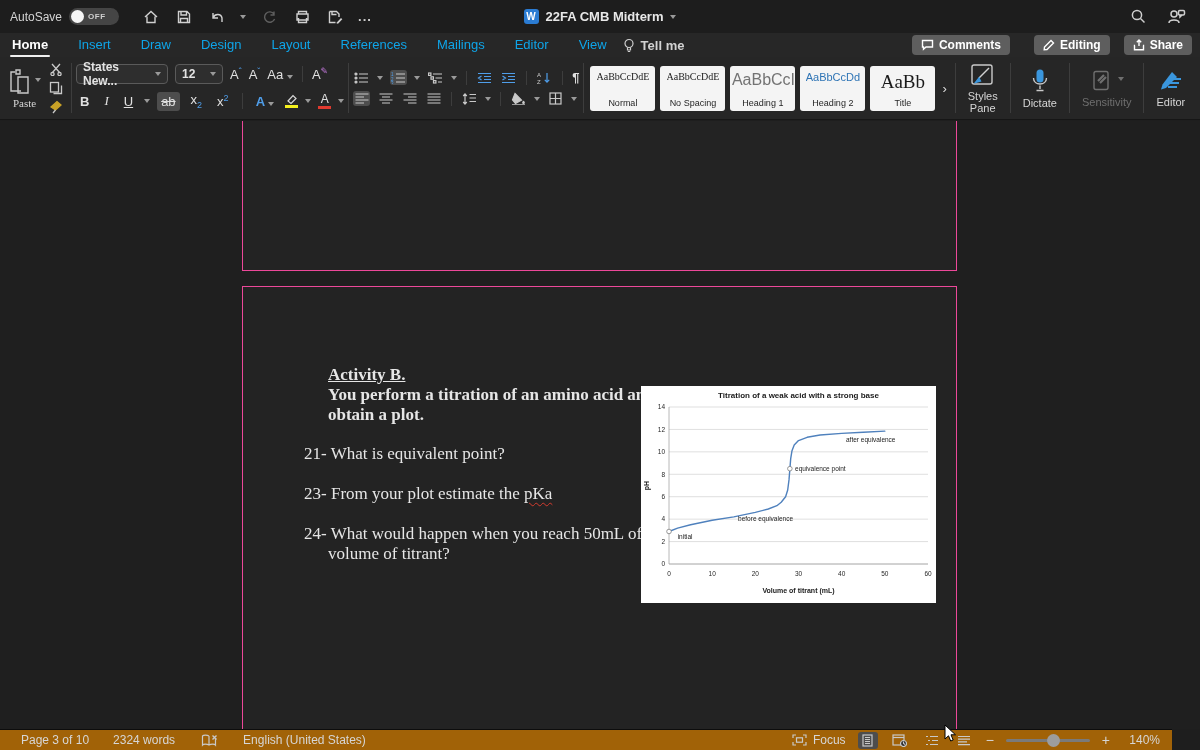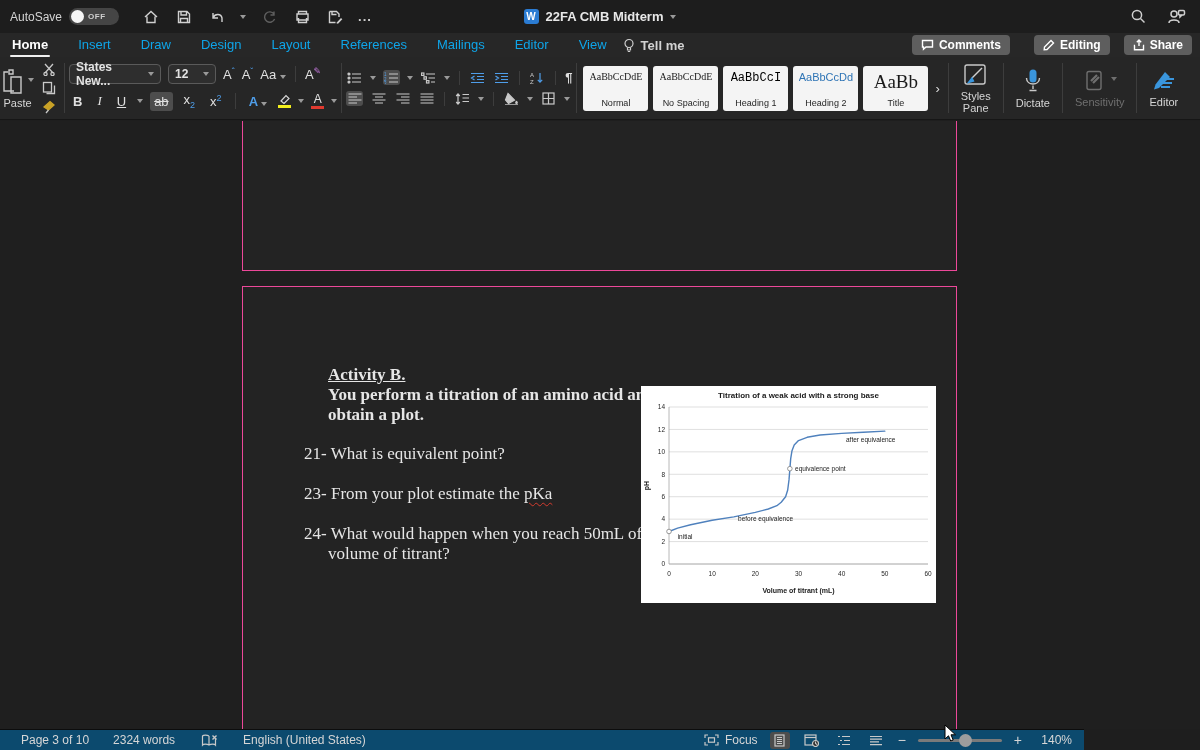--- a/index.html
+++ b/index.html
@@ -34,21 +34,21 @@
   .menu-tab.active::after { content:""; position:absolute; left:0; right:0; bottom:-1px; height:2px; background:#f0f0f0; border-radius:1px; }
   .tellme { display:flex; align-items:center; gap:6px; font-size:13px; color:#d2d2d2; margin-left:14px;font-weight:bold; }
   .mb-right { position:absolute; right:8px; top:2px; display:flex; gap:10px; }
   .mb-btn { height:20px; background:#5e5e5e; border-radius:4px; display:flex; align-items:center; gap:5px; padding:0 9px; font-size:12px; font-weight:bold; color:#fff; }
   .mb-btn svg { stroke:#fff; fill:none; stroke-width:1.4; }
 
   
   .ribbon { position:absolute; left:0; top:57px; width:1200px; height:63px; background:#262626; border-bottom:1px solid #161616; display:flex; align-items:stretch; color:#d6d6d6; }
   .rsep { width:1px; background:#3d3d3d; margin:6px 4px; }
   .rgroup { display:flex; align-items:center; }
-  .clip-group { padding-left:1px; }
+  .clip-group { padding-left:8px;font-family:Liberation Serif, serif; }
   .paste { display:flex; flex-direction:column; align-items:center; margin-right:6px; }
   .paste-lbl { font-size:11px; margin-top:2px; }
   .clip-col { display:flex; flex-direction:column; gap:4px; margin-right:2px; }
   .sicon { width:18px; height:15px; display:flex; align-items:center; justify-content:center; }
   .sicon svg { stroke:#c9c9c9; fill:none; stroke-width:1.3; }
   .font-col { display:flex; flex-direction:column; gap:6px; justify-content:center; }
   .frow { display:flex; align-items:center; gap:7px; }
   .combo { border:1px solid #5a5a5a; border-radius:4px; height:20px; display:flex; align-items:center; justify-content:space-between; padding:0 6px; font-size:12px; font-weight:bold; color:#e3e3e3; background:#2e2e2e; }
   .fname { width:92px; } .fsize { width:48px; }
   .rtxt { font-size:13px; color:#e0e0e0; }
@@ -56,21 +56,21 @@
   .tgl.sel { background:#4d4d4d; }
   .blue { color:#4f9eea; } .mini { font-size:9px; }
   .hl-ic, .fc-ic { display:flex; flex-direction:column; align-items:center; line-height:10px; }
   .bar { width:13px; height:3px; margin-top:1px; }
   .picon { width:17px; height:15px; display:flex; align-items:center; justify-content:center; border-radius:3px; }
   .picon svg { stroke:#c9c9c9; fill:none; stroke-width:1.2; }
   .picon.sel { background:#4d4d4d; }
   .styles-gallery { display:flex; align-items:center; gap:5px; padding:0 2px; }
   .chip { width:65px; height:45px; background:#f4f4f4; border-radius:3px; display:flex; flex-direction:column; align-items:center; justify-content:space-between; padding:5px 2px 3px; }
   .chip-sample { font-family:"Liberation Serif", serif; color:#1a1a1a; font-size:10px; white-space:nowrap; overflow:hidden; max-width:62px; }
-  .chip-sample.h1 { font-family:Liberation Mono, monospace; color:#000000; font-size:12px; }
+  .chip-sample.h1 { font-family:Liberation Sans, sans-serif; color:#737373; font-size:16px; }
   .chip-sample.h2 { font-family:"Liberation Sans",sans-serif; color:#2e74b5; font-size:11px; }
   .chip-sample.title { font-size:19px; }
   .chip-lbl { font-size:9px; color:#262626; }
   .more-styles { color:#dcdcdc; font-size:13px; padding:0 2px; }
   .big-btn { display:flex; flex-direction:column; align-items:center; justify-content:center; gap:3px; padding:0 8px; font-size:11px; text-align:center; line-height:12px; }
   .big-btn.dim { color:#6f6f6f; }
 
   
   .canvas { position:absolute; left:0; top:121px; width:1200px; height:608px; background:#1f1f1f; overflow:hidden; }
   .page { position:absolute; left:242px; width:715px; background:#232323; border:1px solid #ec4899; }
@@ -79,21 +79,21 @@
   .doc-text { position:absolute; left:61px; top:78px; width:360px; color:#e6e6e6;
     font-family:"Liberation Serif", serif; font-size:17px; line-height:20px; }
   .doc-head { font-weight:bold; margin-left:24px; }
   .doc-head .u { text-decoration:underline; }
   .q { margin-top:19px; }
   .q24-l2 { margin-left:24px; }
   .mis { text-decoration:underline wavy #d23b2e; text-decoration-thickness:1px; text-underline-offset:3px; }
   .chart-box { position:absolute; left:398px; top:99px; width:295px; height:217px; background:#ffffff; }
 
   
-  .statusbar { position:absolute; left:0; top:729px; width:1084px; height:21px; background:#0c4a6e; border-top:1px solid #0d0d0d;
+  .statusbar { position:absolute; left:0; top:729px; width:1172px; height:21px; background:#a16207; border-top:1px solid #0d0d0d;
     display:flex; align-items:center; font-size:12px; color:#d6d6d6; }
   .sb-left { display:flex; align-items:center; gap:24px; margin-left:21px; }
   .sb-right { position:absolute; right:12px; display:flex; align-items:center; gap:12px; }
   .sb-ic { width:20px; height:17px; display:flex; align-items:center; justify-content:center; border-radius:3px; }
   .sb-ic svg { stroke:#c9c9c9; fill:none; stroke-width:1.2; }
   .sb-ic.sel { background:#4d4d4d; }
   .zoom-track { width:84px; height:3px; background:#7a7a7a; border-radius:2px; position:relative; }
   .zoom-knob { position:absolute; left:41px; top:-5px; width:13px; height:13px; border-radius:50%; background:#9d9d9d; }
   .zsign { font-size:14px; color:#d6d6d6; }
   .cursor { position:absolute; left:944px; top:724px; z-index:50; pointer-events:none; }

